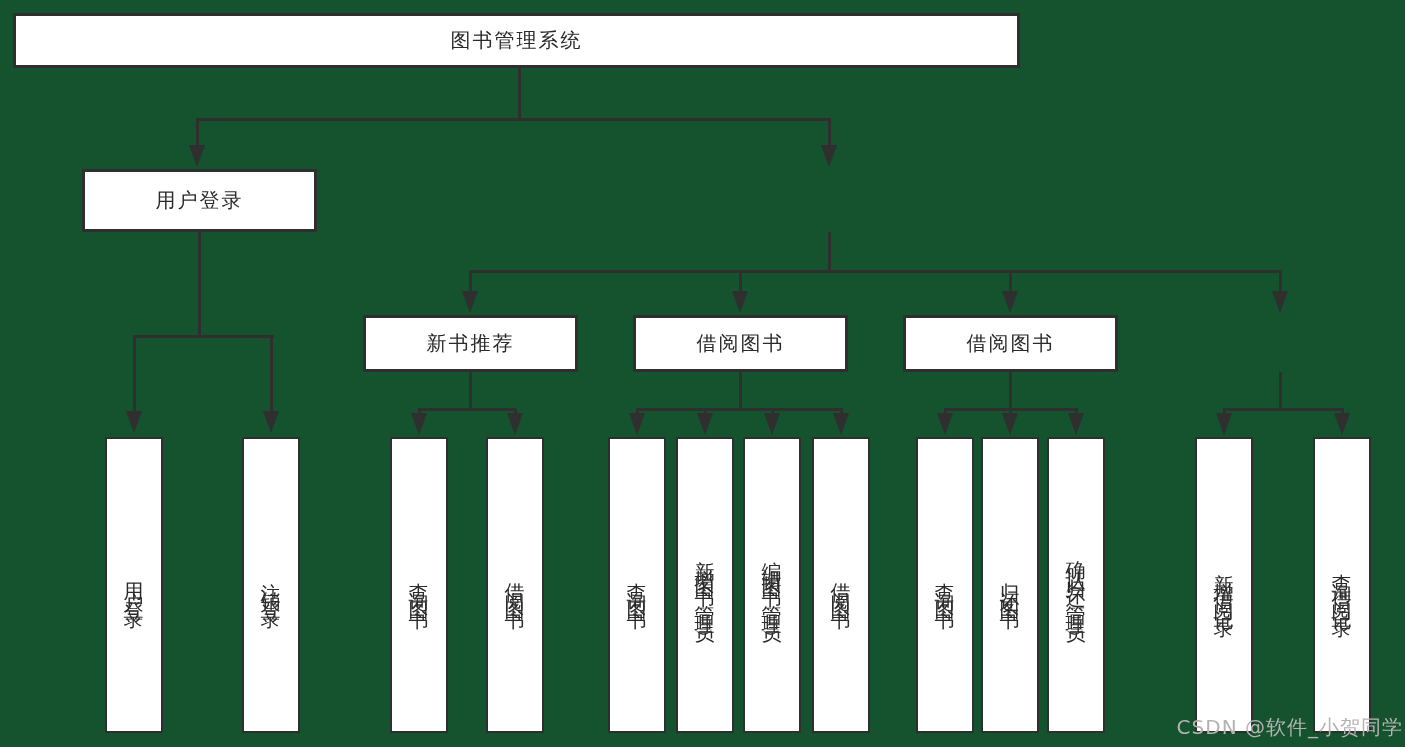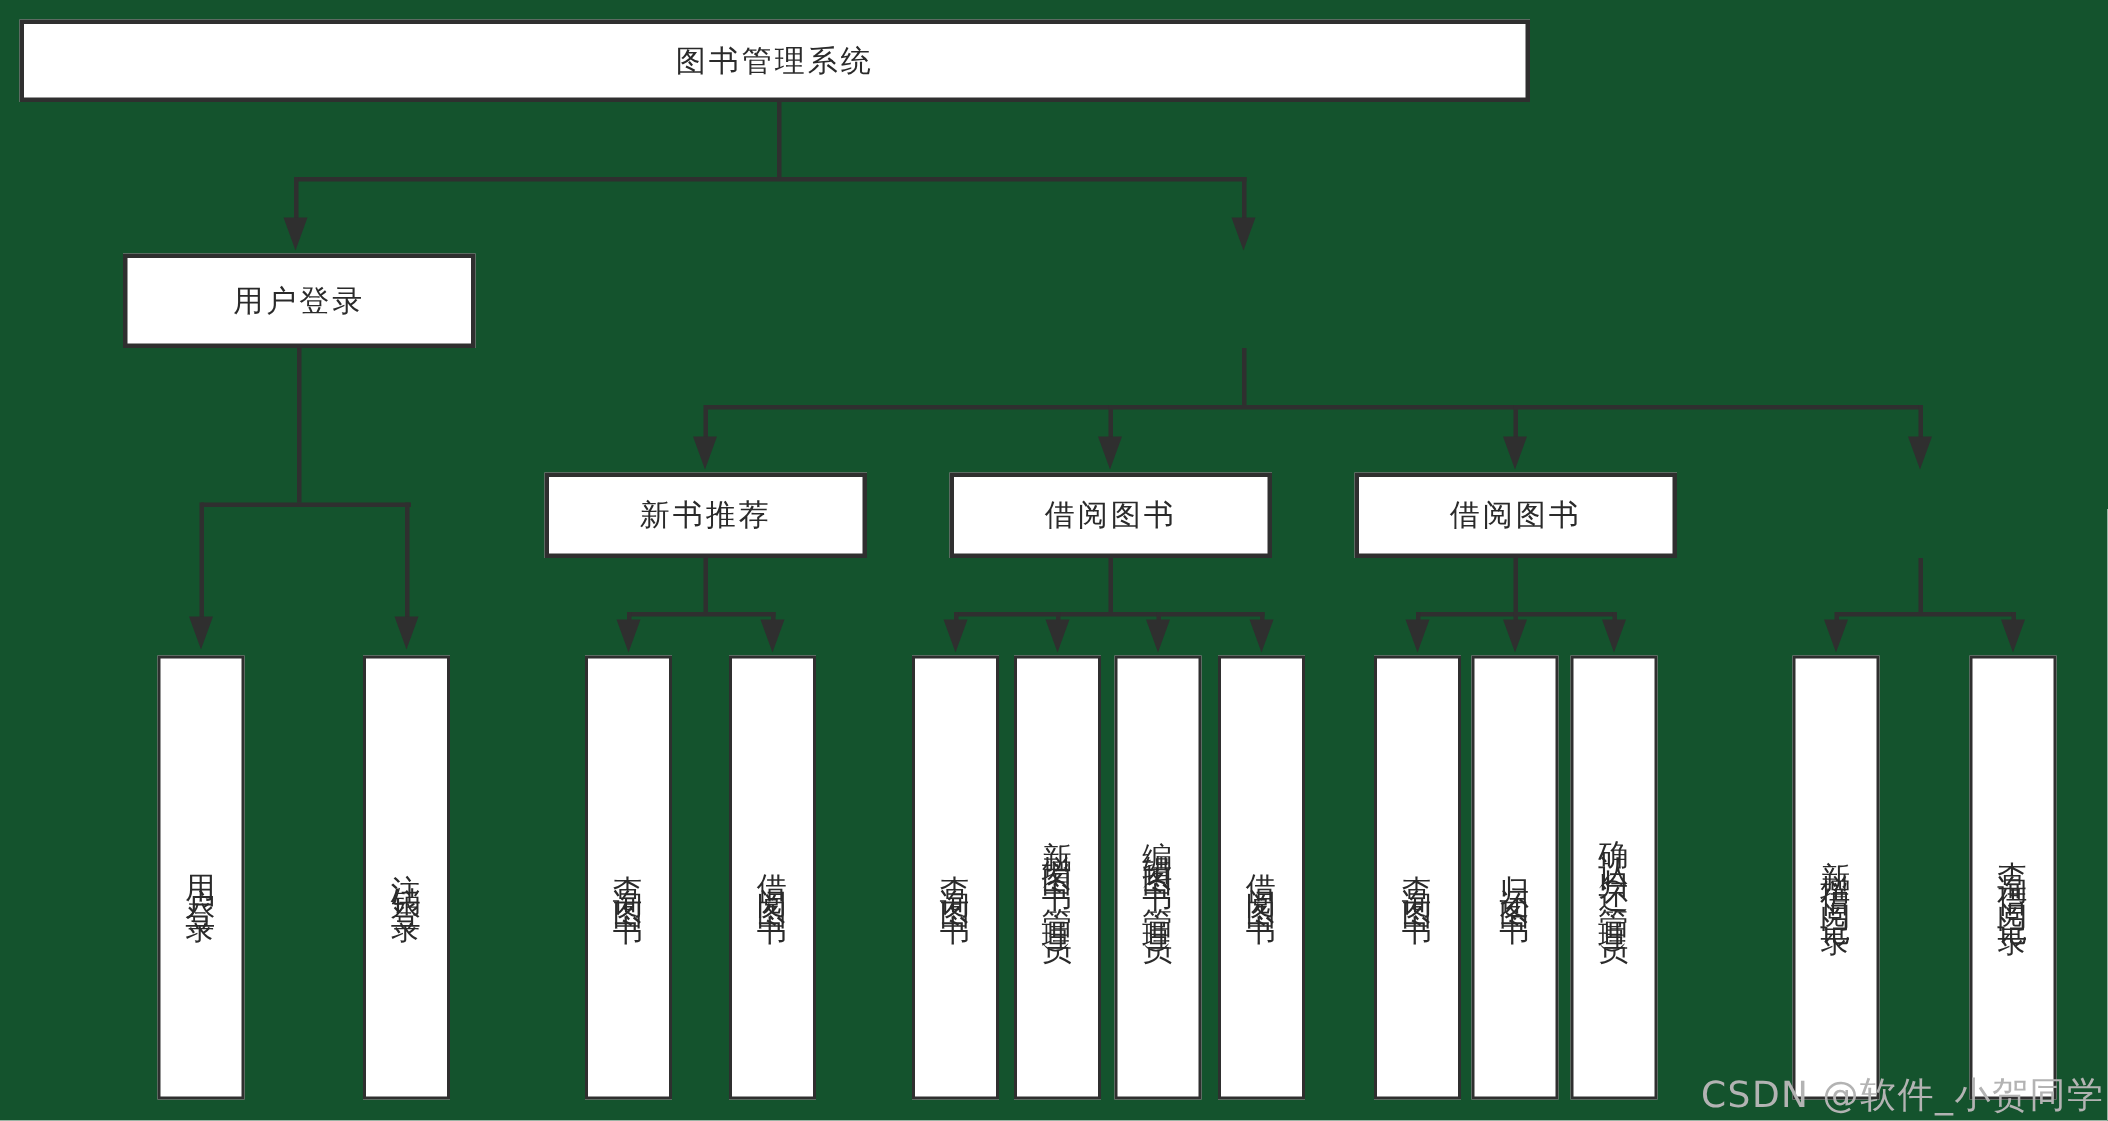--- a/index.html
+++ b/index.html
@@ -24,21 +24,21 @@
   }
   
   .vline{position:absolute;width:3px;background:#2f2f2f;}
   .hline{position:absolute;height:3px;background:#2f2f2f;}
   .arrow{
     position:absolute;width:0;height:0;
     border-left:8px solid transparent;border-right:8px solid transparent;
     border-top:22px solid #2f2f2f;
   }
   .watermark{
-    position:absolute;top:714px;right:2px;font-size:24px;color:#b3b3b3;
+    position:absolute;top:714px;right:2px;font-size:20px;color:#b3b3b3;
     letter-spacing:1px;z-index:5;white-space:nowrap;
   }
 </style>
 </head>
 <body>
 
 <div class="canvas">
 
   <div class="node" style="left:13px;top:13px;width:1007px;height:55px;">
     <span>图书管理系统</span>

